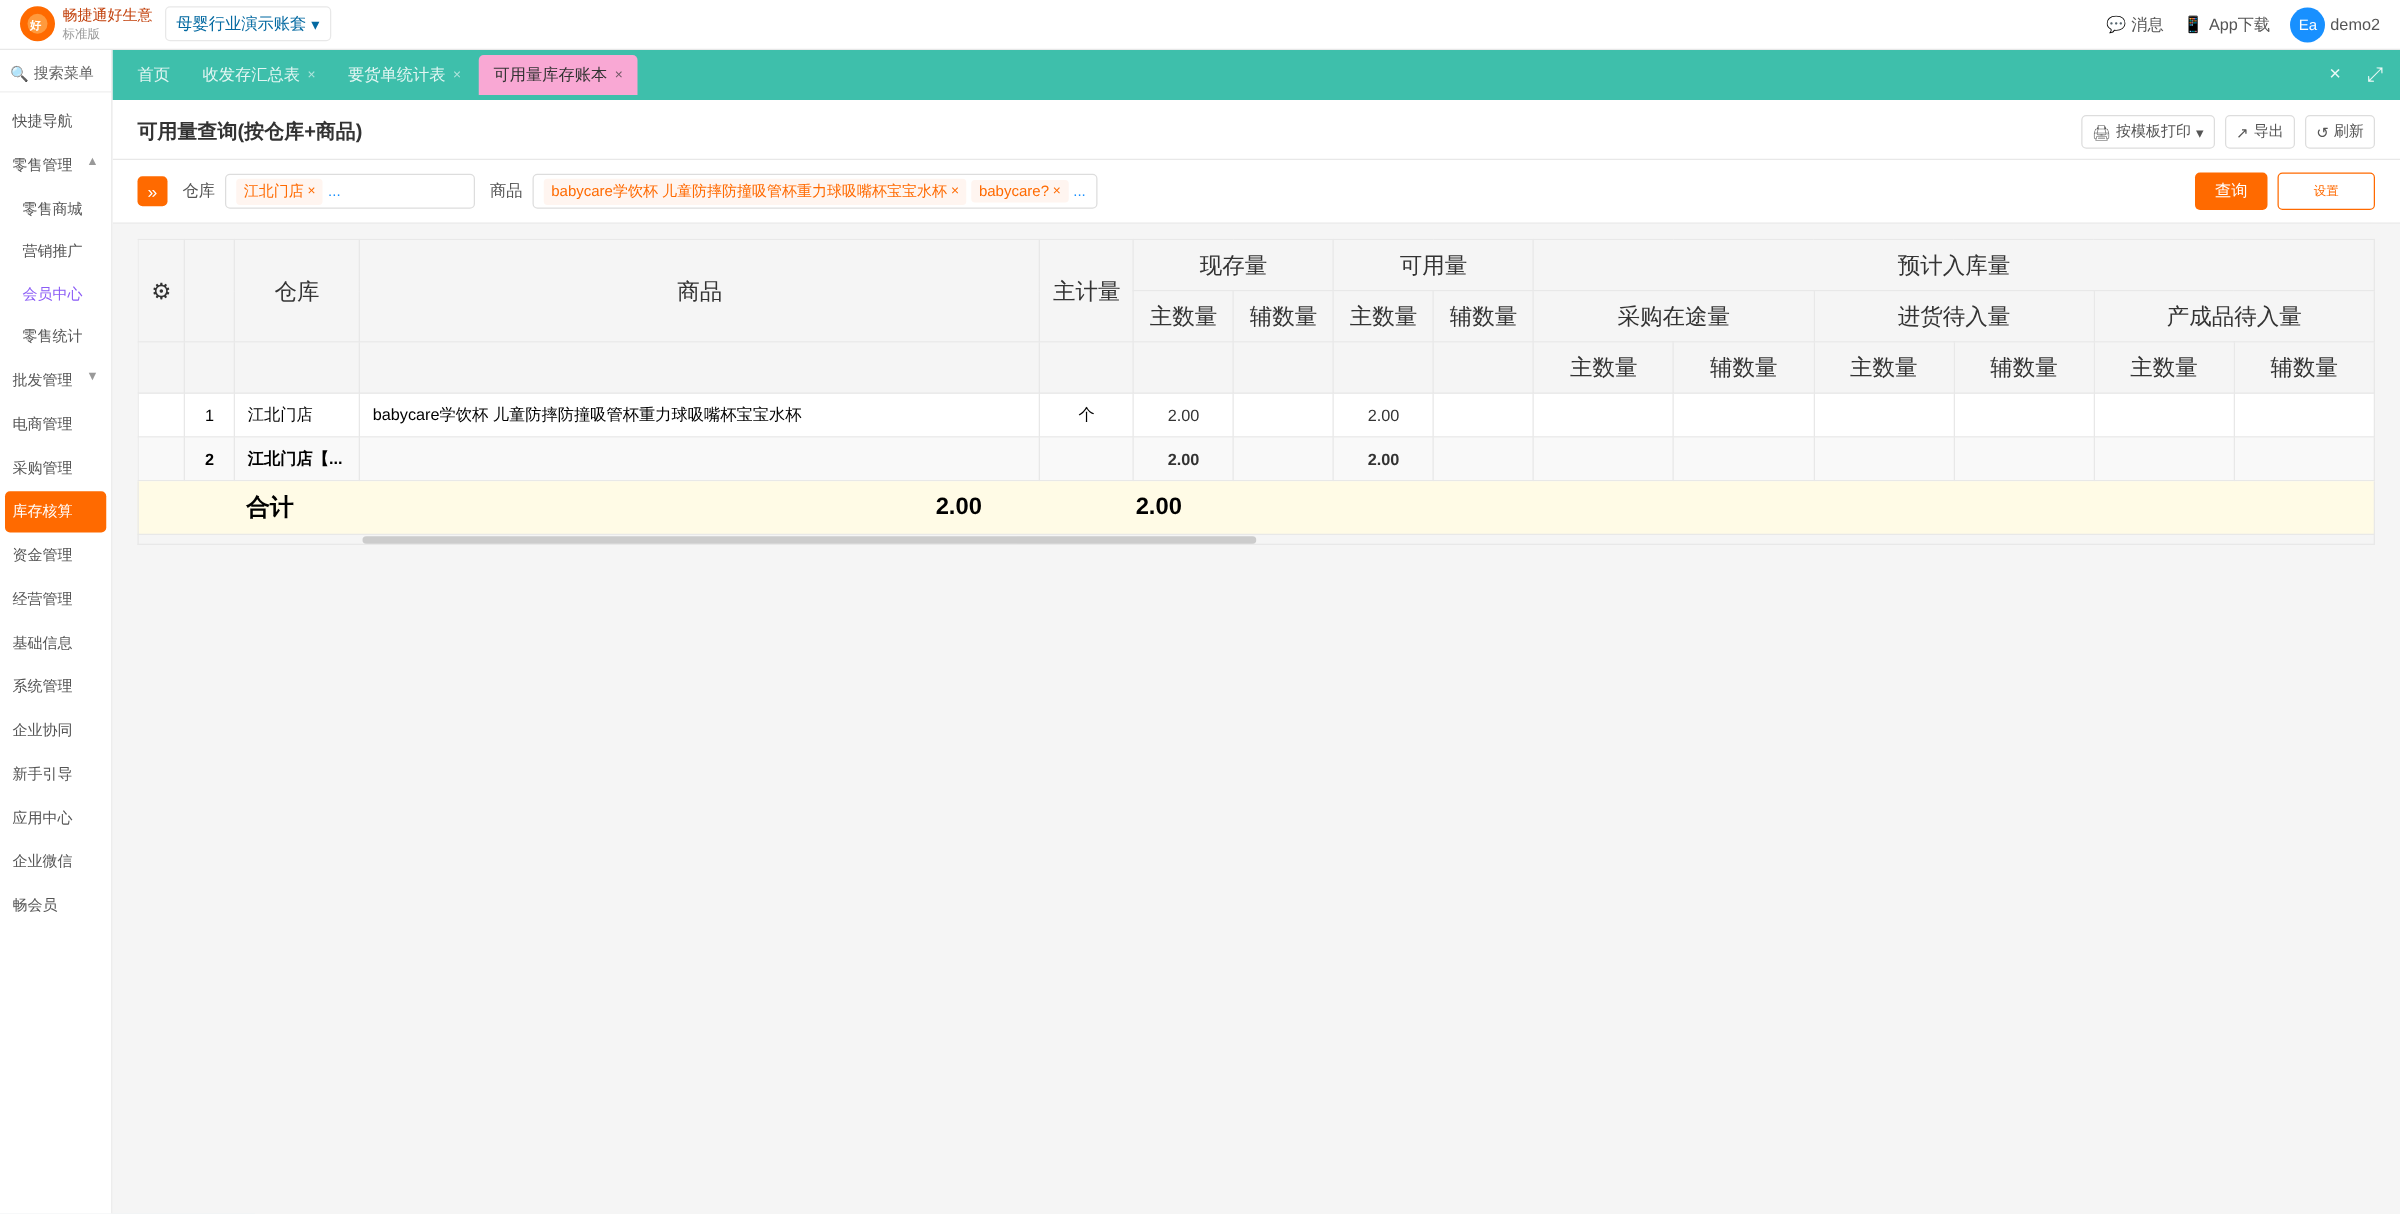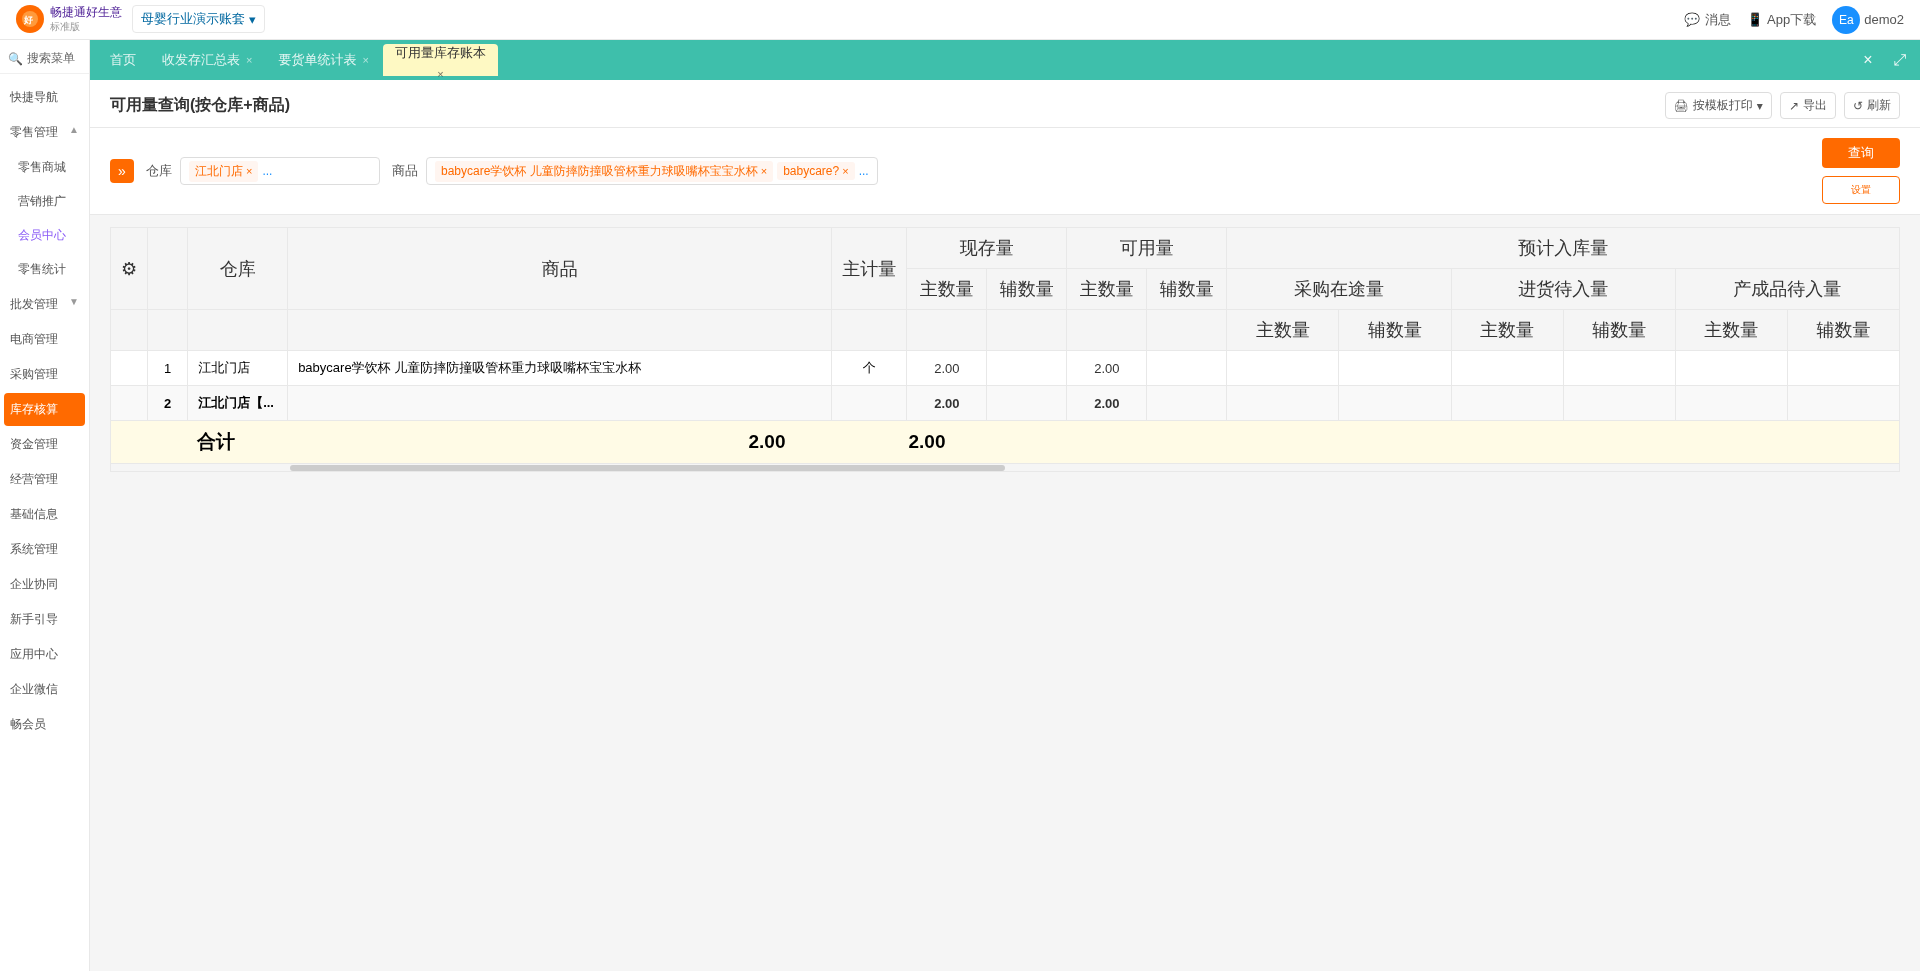--- a/index.html
+++ b/index.html
@@ -13,21 +13,21 @@
       align-items: center;
       justify-content: space-between;
       padding: 0 16px;
       border-bottom: 1px solid #e8e8e8;
       flex-shrink: 0;
     }
     .top-bar-left { display: flex; align-items: center; gap: 10px; }
     .logo { display: flex; align-items: center; gap: 6px; }
     .logo-icon { width: 28px; height: 28px; background: #ff6a00; border-radius: 50%; display: flex; align-items: center; justify-content: center; }
     .logo-icon svg { width: 18px; height: 18px; }
-    .logo-text { font-size: 12px; color: #4c1d95; line-height: 1.2; }
+    .logo-text { font-size: 12px; color: #c2410c; line-height: 1.2; }
     .logo-sub { font-size: 10px; color: #999; }
     .industry-selector {
       display: flex; align-items: center; gap: 4px;
       font-size: 13px; color: #0369a1; cursor: pointer;
       padding: 4px 8px; border: 1px solid #e8e8e8; border-radius: 4px;
     }
     .top-bar-right { display: flex; align-items: center; gap: 16px; }
     .top-bar-action { display: flex; align-items: center; gap: 4px; color: #555; font-size: 13px; cursor: pointer; }
     .avatar { width: 28px; height: 28px; border-radius: 50%; background: #1890ff; display: flex; align-items: center; justify-content: center; color: #fff; font-size: 12px; overflow: hidden; }
 
@@ -91,21 +91,21 @@
       padding: 0 12px;
       display: flex;
       align-items: center;
       gap: 6px;
       font-size: 13px;
       cursor: pointer;
       border-radius: 4px 4px 0 0;
       color: rgba(255,255,255,0.85);
       white-space: nowrap;
     }
-    .tab-item.active { background: #fef9c3; color: #333; border-radius: 4px 4px 0 0; flex-direction: column; }
+    .tab-item.active { background: #f9a8d4; color: #333; border-radius: 4px 4px 0 0; }
     .tab-close { font-size: 11px; color: inherit; opacity: 0.7; }
     .tab-bar-actions { margin-left: auto; display: flex; align-items: center; gap: 8px; }
     .tab-action-btn { color: rgba(255,255,255,0.9); font-size: 16px; cursor: pointer; width: 24px; height: 24px; display: flex; align-items: center; justify-content: center; }
 
     
     .page-content { flex: 1; overflow: auto; padding: 0; background: #f5f5f5; display: flex; flex-direction: column; }
 
     
     .page-header {
       background: #fff;
@@ -149,21 +149,21 @@
       border: 1px solid #ddd; border-radius: 4px; background: #fff;
       min-width: 200px;
     }
     .filter-tag {
       display: flex; align-items: center; gap: 3px;
       background: #fff5f0; color: #ff6a00;
       padding: 2px 6px; border-radius: 3px; font-size: 12px;
     }
     .filter-tag-close { cursor: pointer; font-size: 11px; color: #ff6a00; }
     .filter-more { color: #1890ff; font-size: 12px; cursor: pointer; }
-    .filter-actions { margin-left: auto; display: flex; gap: 8px; flex-direction: column; }
+    .filter-actions { margin-left: auto; display: flex; gap: 8px; }
     .query-btn {
       background: #ff6a00; color: #fff; border: none;
       padding: 6px 16px; border-radius: 4px; font-size: 13px; cursor: pointer;
     }
     .settings-btn {
       background: #fff; color: #ff6a00; border: 1px solid #ff6a00;
       padding: 6px 28px; border-radius: 4px; font-size: 10px; cursor: pointer;
     }
 
     

